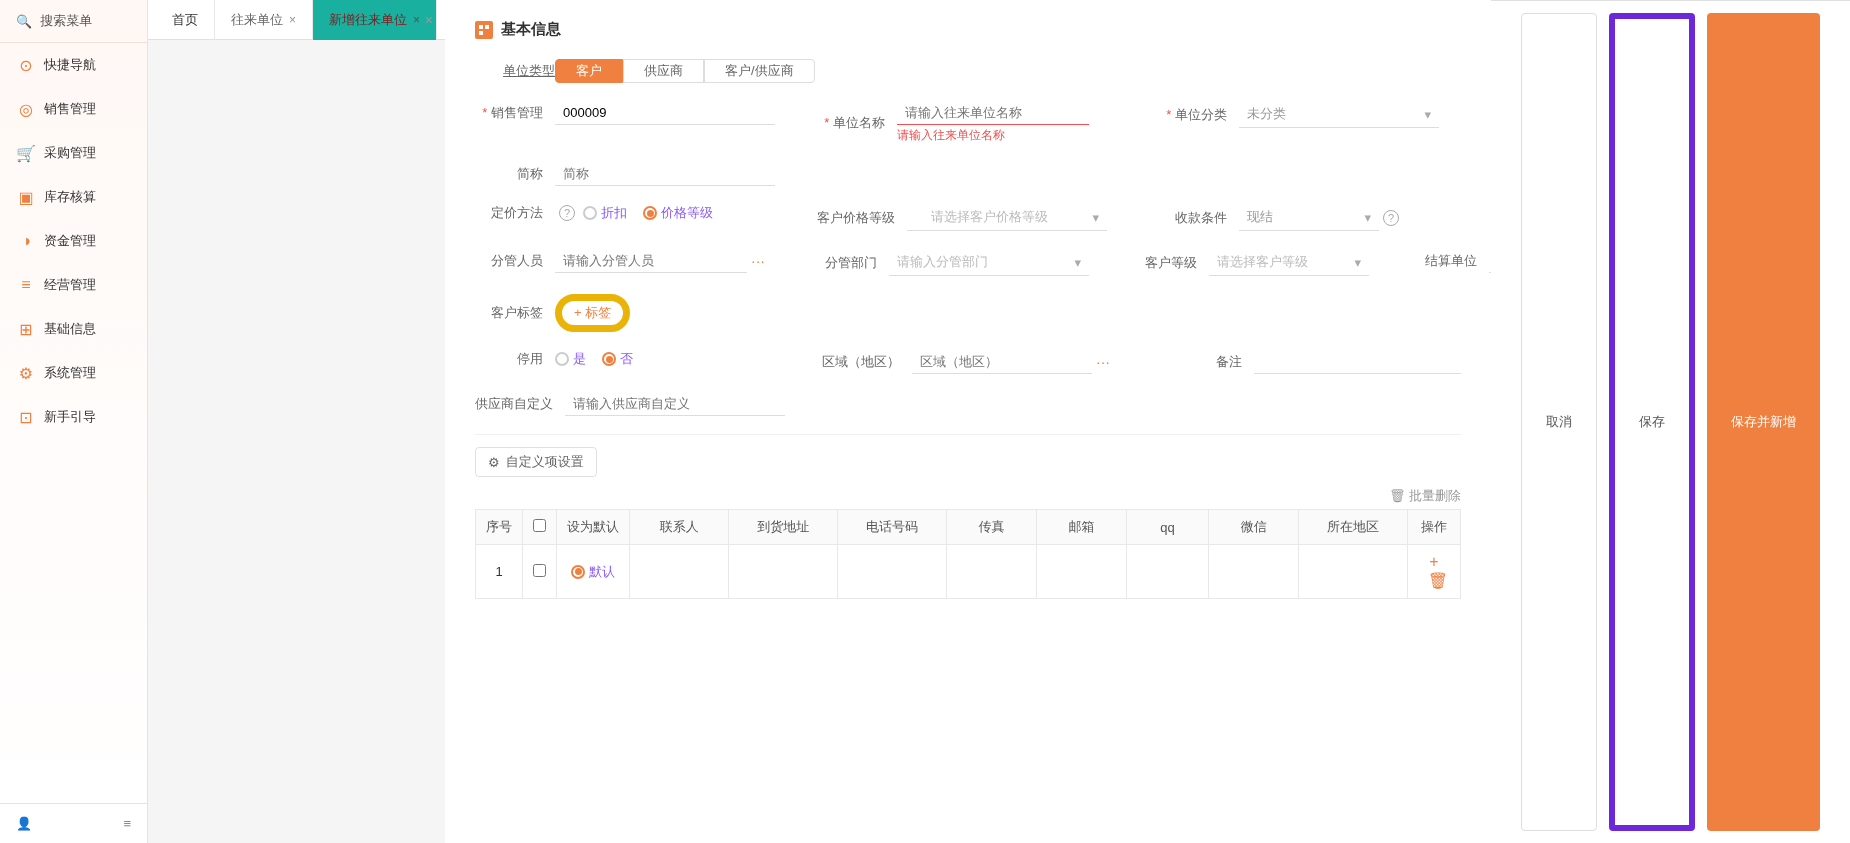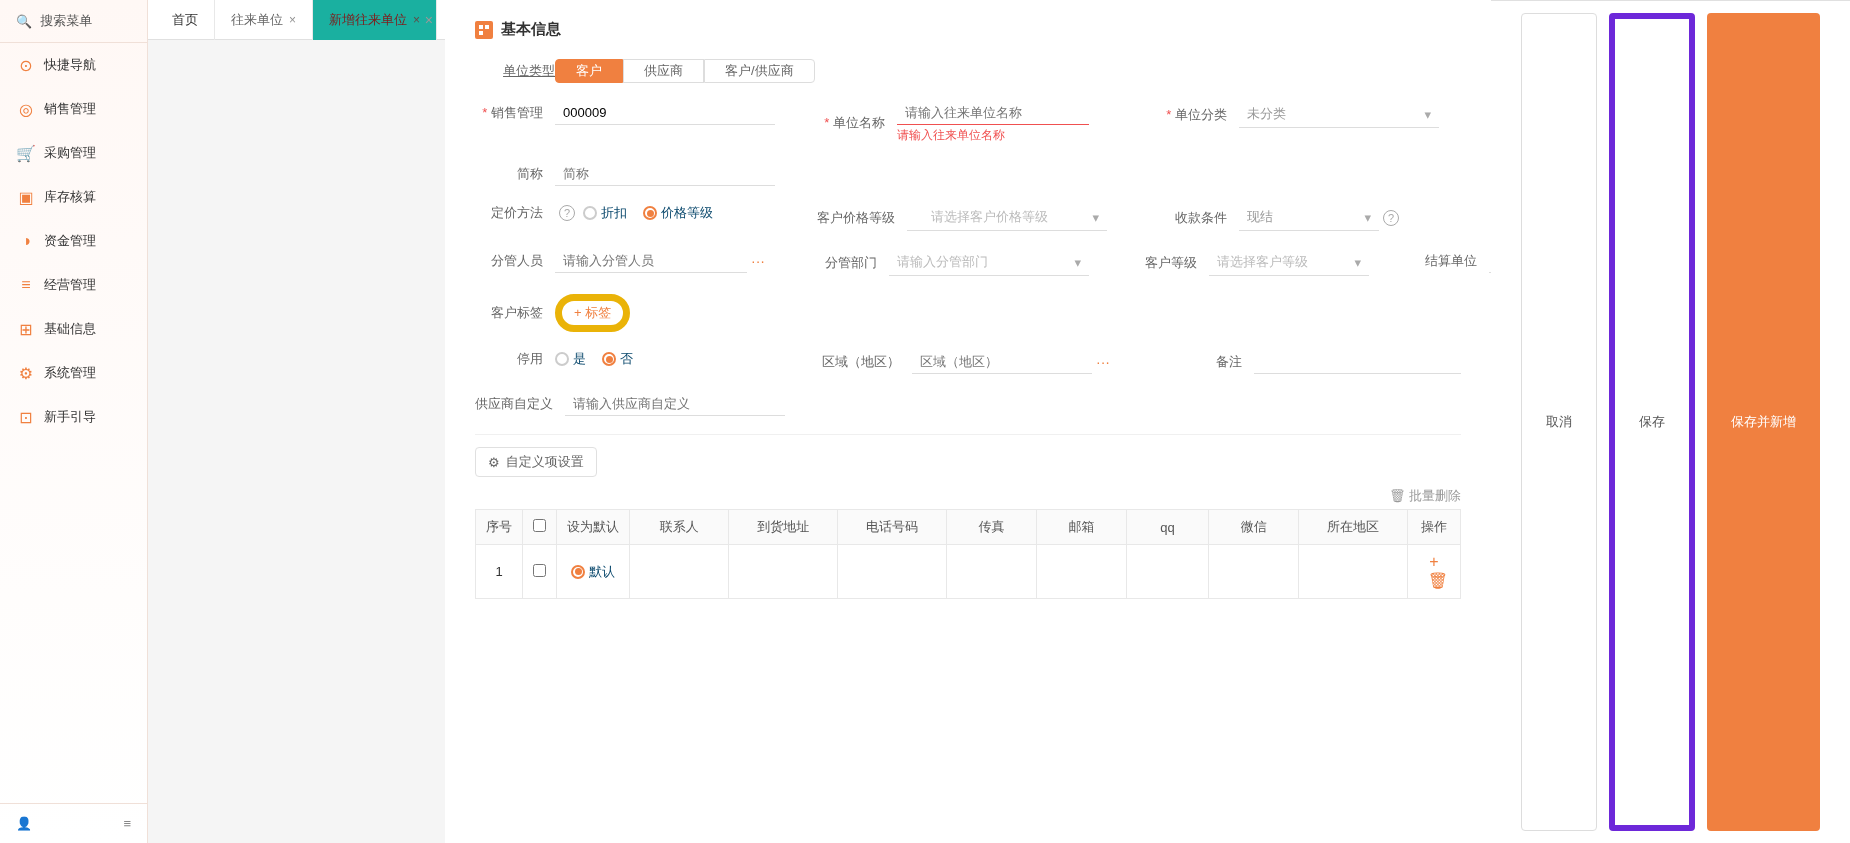--- a/index.html
+++ b/index.html
@@ -176,21 +176,21 @@
       cursor: pointer;
       min-width: 160px;
       color: #999;
       font-size: 13px;
     }
     .field-select .select-text { flex: 1; }
     .field-select .caret { color: #aaa; margin-left: 4px; }
 
     
     .radio-group { display: flex; gap: 16px; align-items: center; }
-    .radio-item { display: flex; align-items: center; gap: 4px; cursor: pointer; color: #0c4a6e; }
+    .radio-item { display: flex; align-items: center; gap: 4px; cursor: pointer; color: #8b5cf6; }
     .radio-circle {
       width: 14px; height: 14px; border-radius: 50%;
       border: 2px solid #ccc;
       display: flex; align-items: center; justify-content: center;
     }
     .radio-circle.checked { border-color: #f08040; }
     .radio-circle.checked::after {
       content: '';
       width: 7px; height: 7px;
       background: #f08040;

